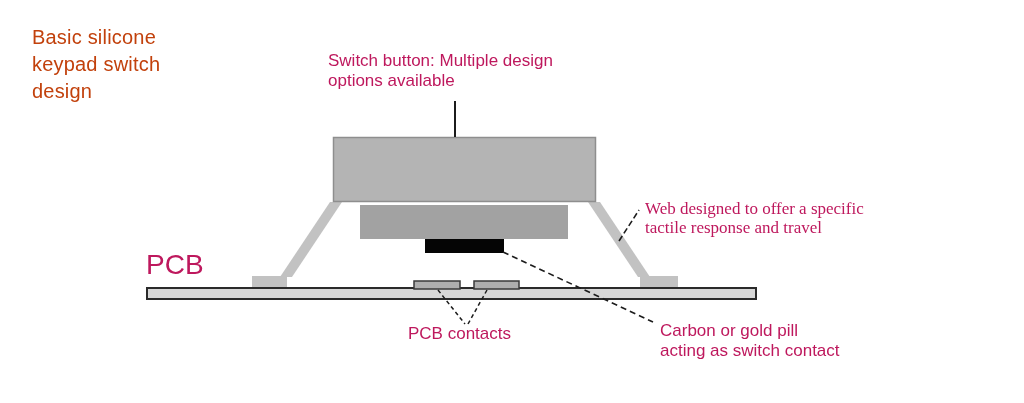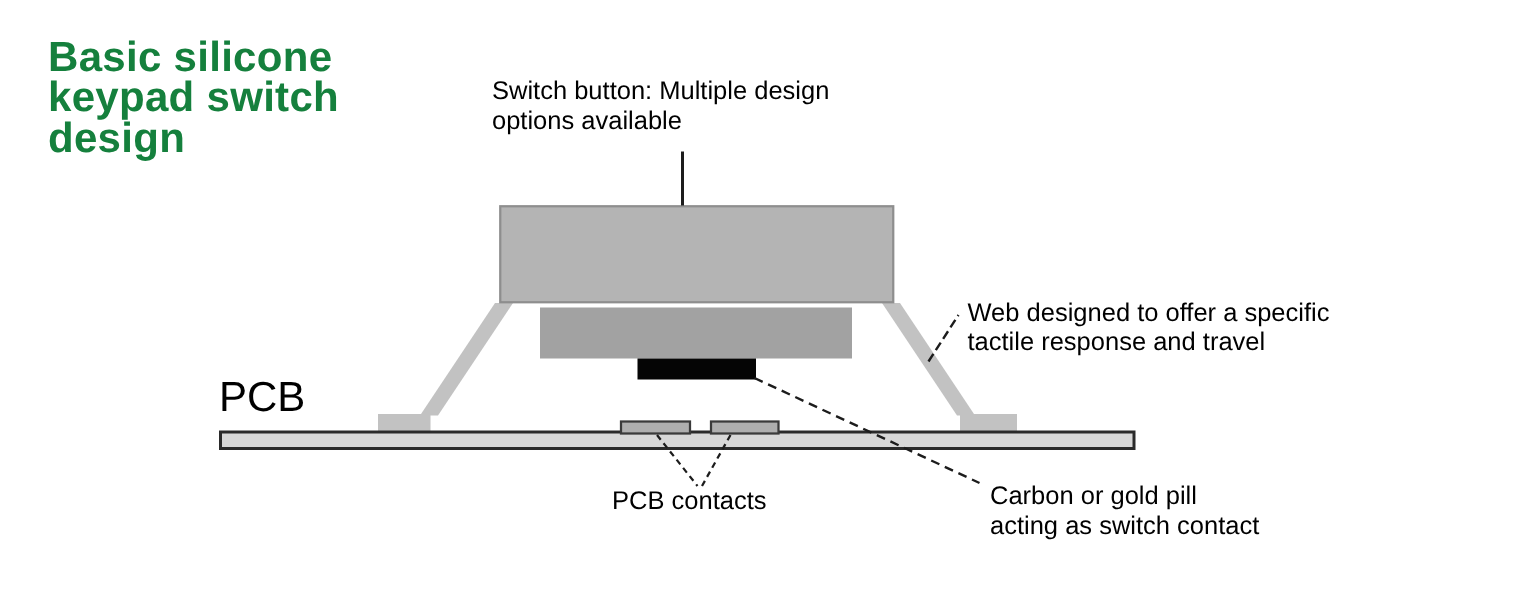--- a/index.html
+++ b/index.html
@@ -14,36 +14,36 @@
   .shapes {
     position: absolute;
     left: 0; top: 0;
     width: 1024px; height: 403px;
   }
   .title {
     position: absolute;
     left: 32px;
     top: 24px;
     width: 220px;
-    font-size: 28px;
-    font-weight: bold;
+    font-size: 20px;
+    font-weight: normal;
     line-height: 27px;
     letter-spacing: 0.2px;
-    color: #15803d;
+    color: #c2410c;
     white-space: pre-line;
   }
   .label {
     position: absolute;
-    color: #000000;
+    color: #be185d;
     font-size: 17px;
     line-height: 20px;
     white-space: pre-line;
   }
   .label-switch { left: 328px; top: 51px; }
-  .label-web    { left: 645px; top: 199px; line-height: 19px; }
+  .label-web    { left: 645px; top: 199px; line-height: 19px; font-family: Liberation Serif, serif; }
   .label-pcb    { left: 146px; top: 254px; font-size: 28px; line-height: 22px; }
   .label-contacts { left: 408px; top: 324px; }
   .label-pill   { left: 660px; top: 321px; }
 </style>
 </head>
 <body>
 
 <div class="canvas">
 
   <svg class="shapes" viewBox="0 0 1024 403">

